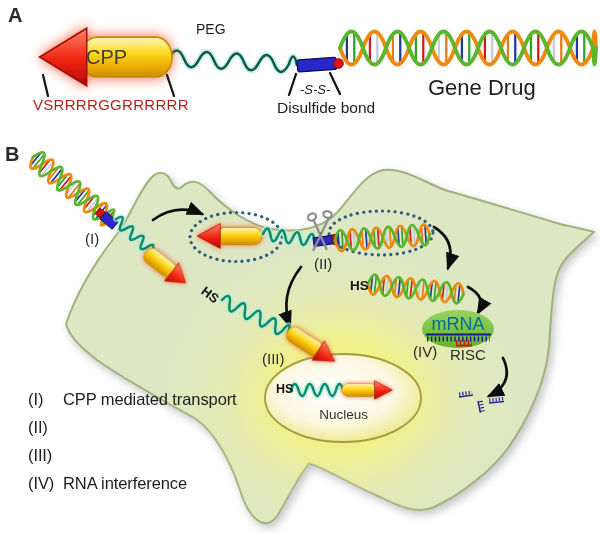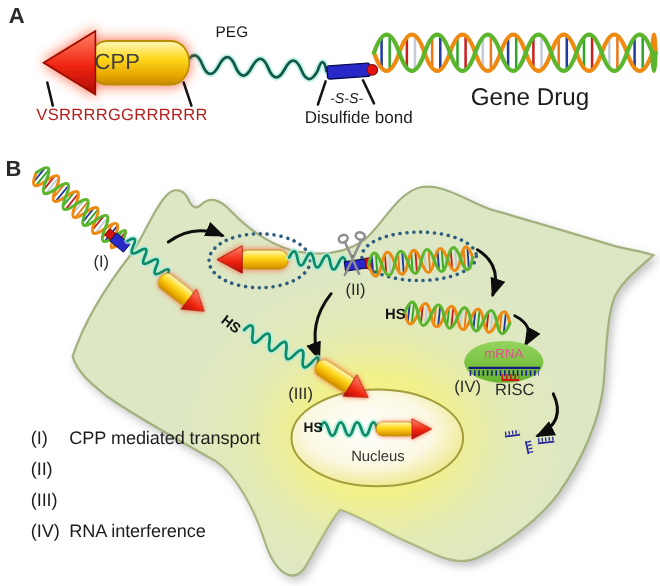--- a/index.html
+++ b/index.html
@@ -8,21 +8,21 @@
   .fig svg{position:absolute;left:0;top:0;}
   .lbl{position:absolute;white-space:nowrap;color:#1b1b1b;line-height:1.1;}
   .panel-letter{font-size:20px;font-weight:bold;color:#2a2a2a;}
   .cpp-text{font-size:20px;color:#3d3d3d;width:80px;}
   .peg-text{font-size:14px;}
   .seq-text{font-size:15px;letter-spacing:.3px;color:#b91c1c;text-align:center;}
   .small-lbl{font-size:13px;color:#222;font-style:italic;}
   .cap-lbl{font-size:15.5px;color:#1d1d1d;}
   .step-lbl{font-size:15px;color:#2a2a2a;}
   .hs-lbl{font-size:13px;font-weight:bold;color:#141414;}
-  .mrna-text{font-size:12px;color:#ec4899;width:60px;text-align:center;}
+  .mrna-text{font-size:18px;color:#0369a1;width:60px;text-align:center;}
   .nucleus-text{font-size:13.5px;color:#333;width:50px;text-align:center;}
   .legend{position:absolute;left:28px;top:390px;font-size:16.5px;color:#1d1d1d;letter-spacing:-0.1px;}
   .legend-row{display:flex;height:28px;align-items:flex-start;}
   .legend-num{width:35px;flex:none;}
 </style>
 </head>
 <body>
 
 <div class="fig">
 

